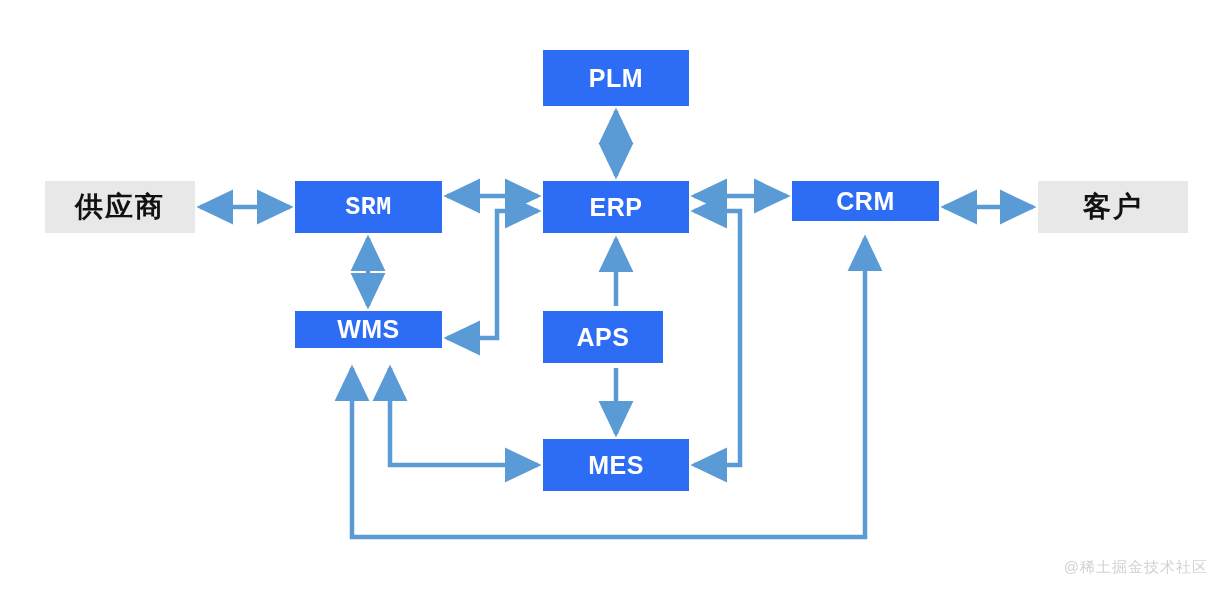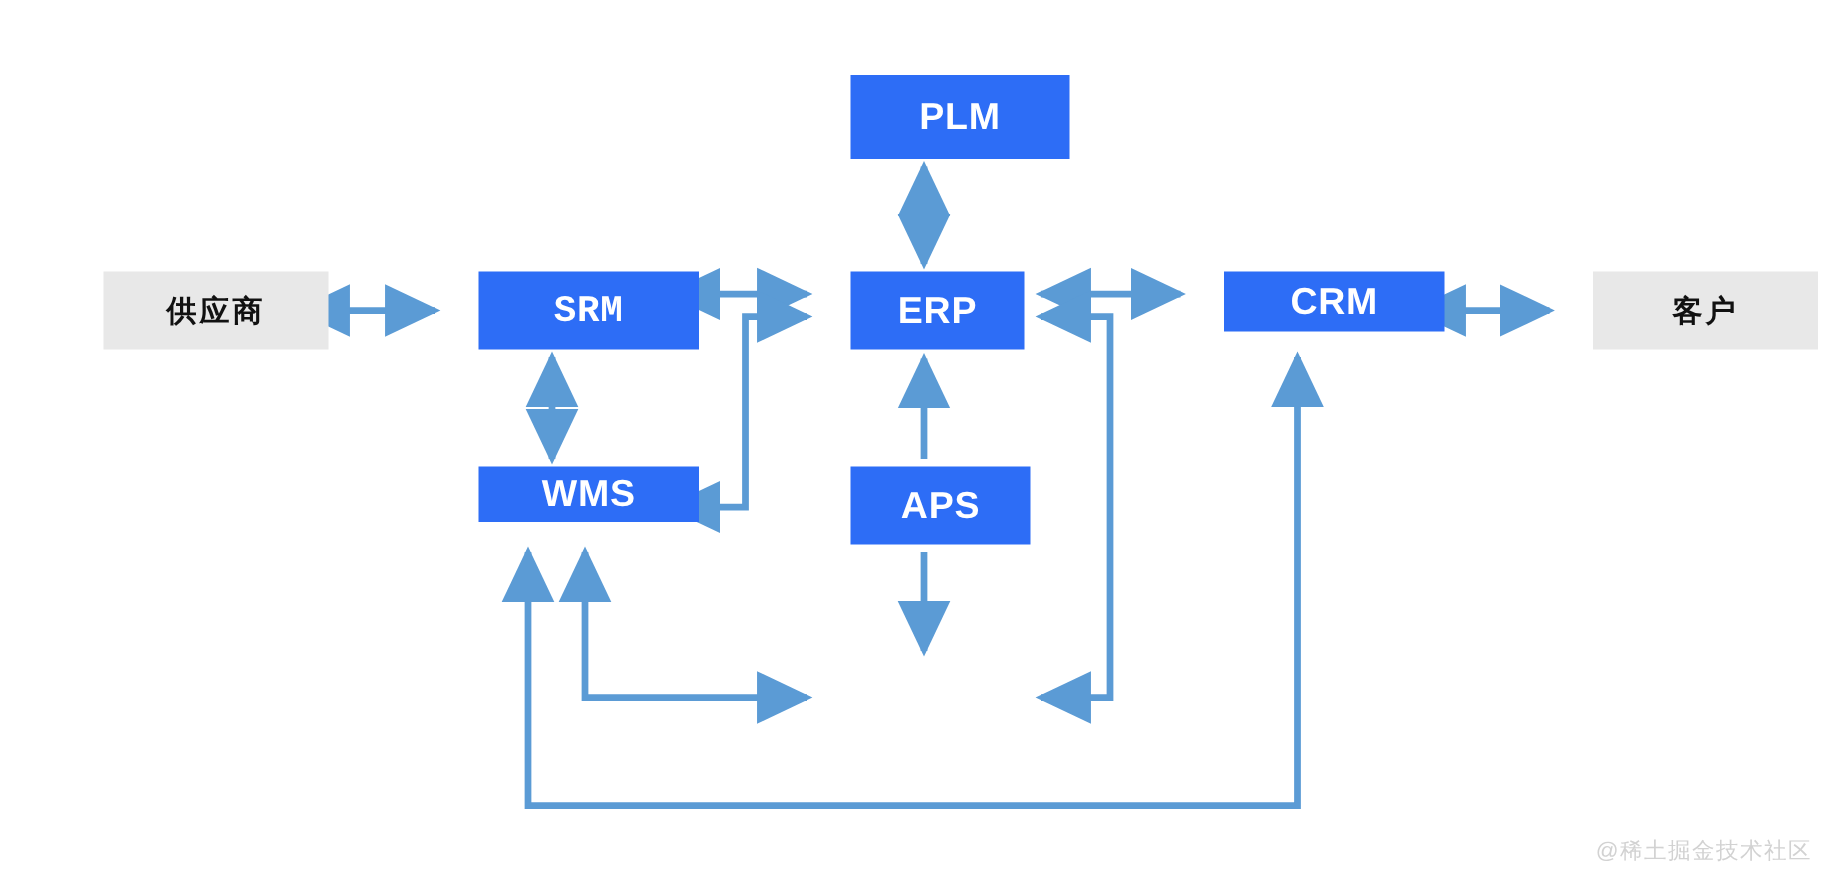--- a/index.html
+++ b/index.html
@@ -24,34 +24,33 @@
     width: 1230px;
     height: 593px;
     pointer-events: none;
   }
   .node {
     position: absolute;
     display: flex;
     align-items: center;
     justify-content: center;
     box-sizing: border-box;
-    margin-left: 24px;
   }
   .node-system {
     background: #2d6df6;
     color: #ffffff;
     font-weight: bold;
     font-size: 25px;
     letter-spacing: 0.5px;
   }
   .node-actor {
     background: #e8e8e8;
     color: #111111;
     font-weight: bold;
-    font-size: 20px;
+    font-size: 28px;
     letter-spacing: 2px;
   }
   .watermark {
     position: absolute;
     right: 22px;
     bottom: 16px;
     color: #d2d2d2;
     font-size: 15px;
     letter-spacing: 1px;
     user-select: none;
@@ -106,36 +105,39 @@
   </div>
 
   <div class="node node-actor" style="left:45px; top:181px; width:150px; height:52px;">
     <span>供应商</span>
   </div>
 
   <div class="node node-system" style="left:295px; top:181px; width:147px; height:52px;font-family:Liberation Mono, monospace;">
     <span>SRM</span>
   </div>
 
-  <div class="node node-system" style="left:543px; top:181px; width:116px; height:52px;text-align:center;">
+  <div class="node node-system" style="left:543px; top:181px; width:146px; height:52px;text-align:center;">
     <span>ERP</span>
   </div>
 
   <div class="node node-system" style="left:792px; top:181px; width:147px; height:40px;">
     <span>CRM</span>
   </div>
 
   <div class="node node-actor" style="left:1038px; top:181px; width:150px; height:52px;">
     <span>客户</span>
   </div>
 
   <div class="node node-system" style="left:295px; top:311px; width:147px; height:37px;">
     <span>WMS</span>
   </div>
 
   <div class="node node-system" style="left:543px; top:311px; width:120px; height:52px;">
     <span>APS</span>
   </div>
 
+  <div class="node node-system" style="left:543px; top:439px; width:146px; height:52px;">
+    <span>MES</span>
+  </div>
 
   <div class="watermark">@稀土掘金技术社区</div>
 
 </div>
 
 </body></html>

